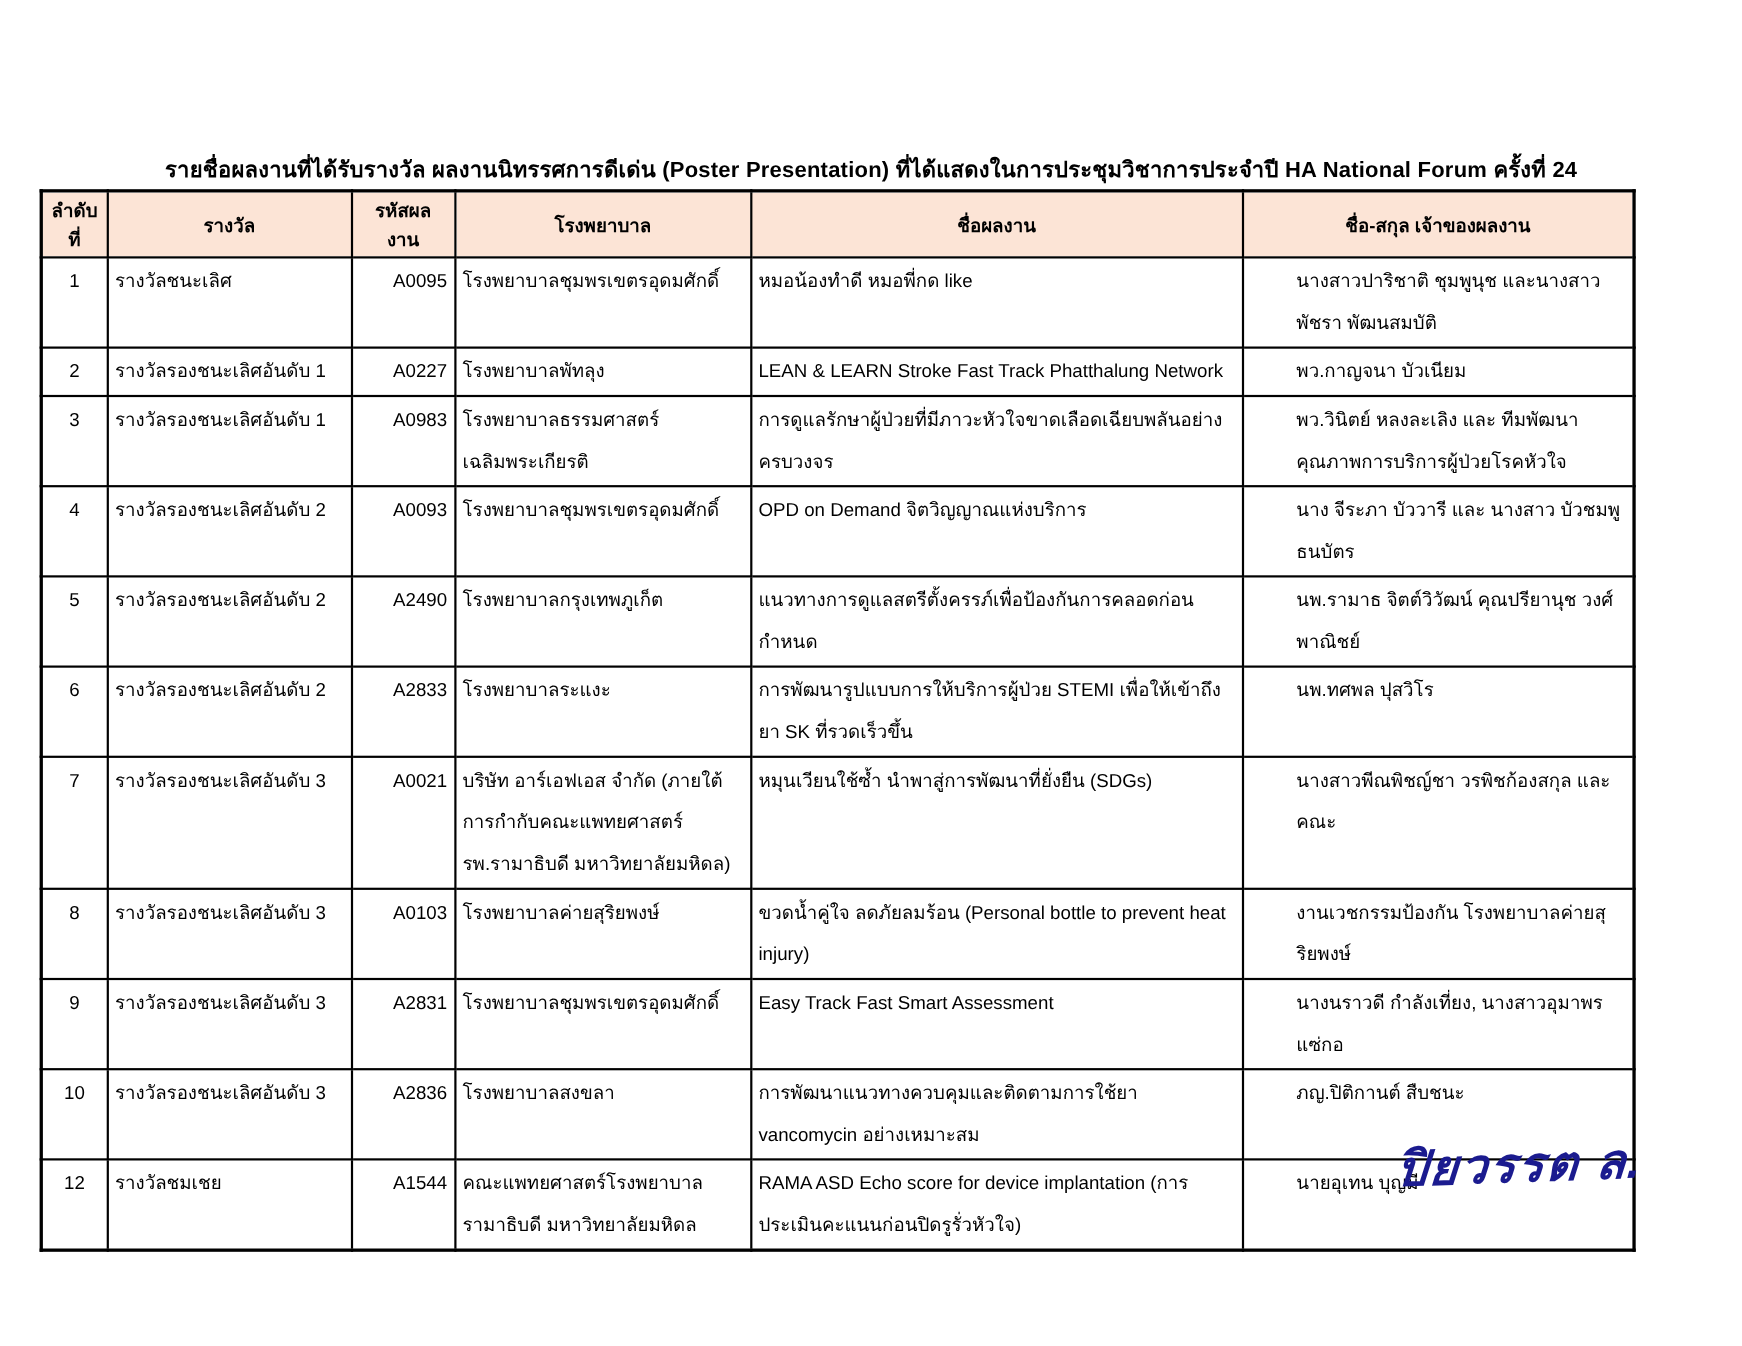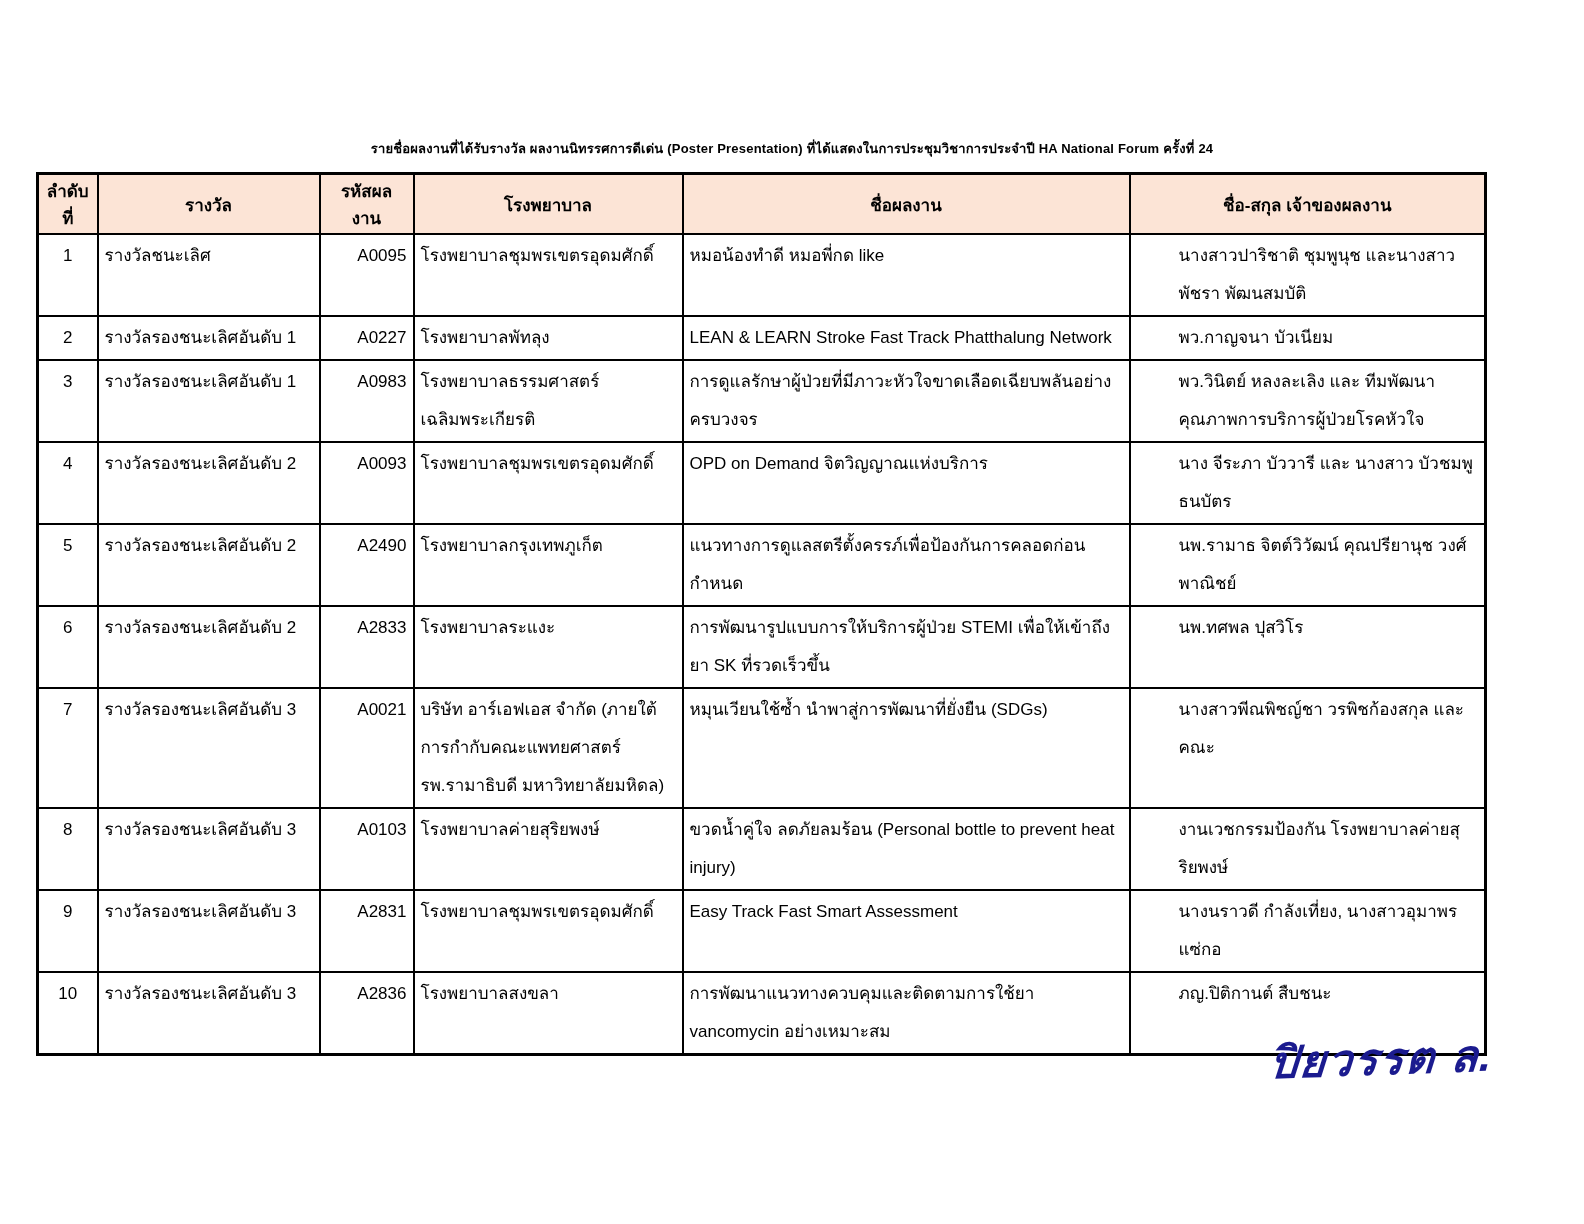--- a/index.html
+++ b/index.html
@@ -11,21 +11,21 @@
   }
   .page {
     position: relative;
     width: 1584px; height: 1224px;
     overflow: hidden;
   }
   .doc-title {
     position: absolute;
     top: 138px; left: 0; right: 0;
     text-align: center;
-    font-size: 13px;
+    font-size: 20px;
     font-weight: bold;
     letter-spacing: 0.2px;
   }
   table.award-table {
     position: absolute;
     top: 172px; left: 36px;
     width: 1448px;
     border-collapse: collapse;
     table-layout: fixed;
     font-size: 17px;
@@ -171,18 +171,26 @@
         <td class="cell-owner">นางนราวดี กำลังเที่ยง, นางสาวอุมาพร แซ่กอ</td>
       </tr>
       <tr style="height:81px">
         <td class="cell-no">10</td>
         <td class="cell-award">รางวัลรองชนะเลิศอันดับ 3</td>
         <td class="cell-code">A2836</td>
         <td class="cell-hosp">โรงพยาบาลสงขลา</td>
         <td class="cell-work">การพัฒนาแนวทางควบคุมและติดตามการใช้ยา vancomycin อย่างเหมาะสม</td>
         <td class="cell-owner">ภญ.ปิติกานต์  สืบชนะ</td>
       </tr>
+      <tr style="height:78px">
+        <td class="cell-no">12</td>
+        <td class="cell-award">รางวัลชมเชย</td>
+        <td class="cell-code">A1544</td>
+        <td class="cell-hosp">คณะแพทยศาสตร์โรงพยาบาลรามาธิบดี มหาวิทยาลัยมหิดล</td>
+        <td class="cell-work">RAMA ASD Echo score for device implantation (การประเมินคะแนนก่อนปิดรูรั่วหัวใจ)</td>
+        <td class="cell-owner">นายอุเทน บุญมี</td>
+      </tr>
     </tbody>
   </table>
 
   <div class="signature">ปิยวรรต ล.</div>
 
 </div>
 
 </body></html>

